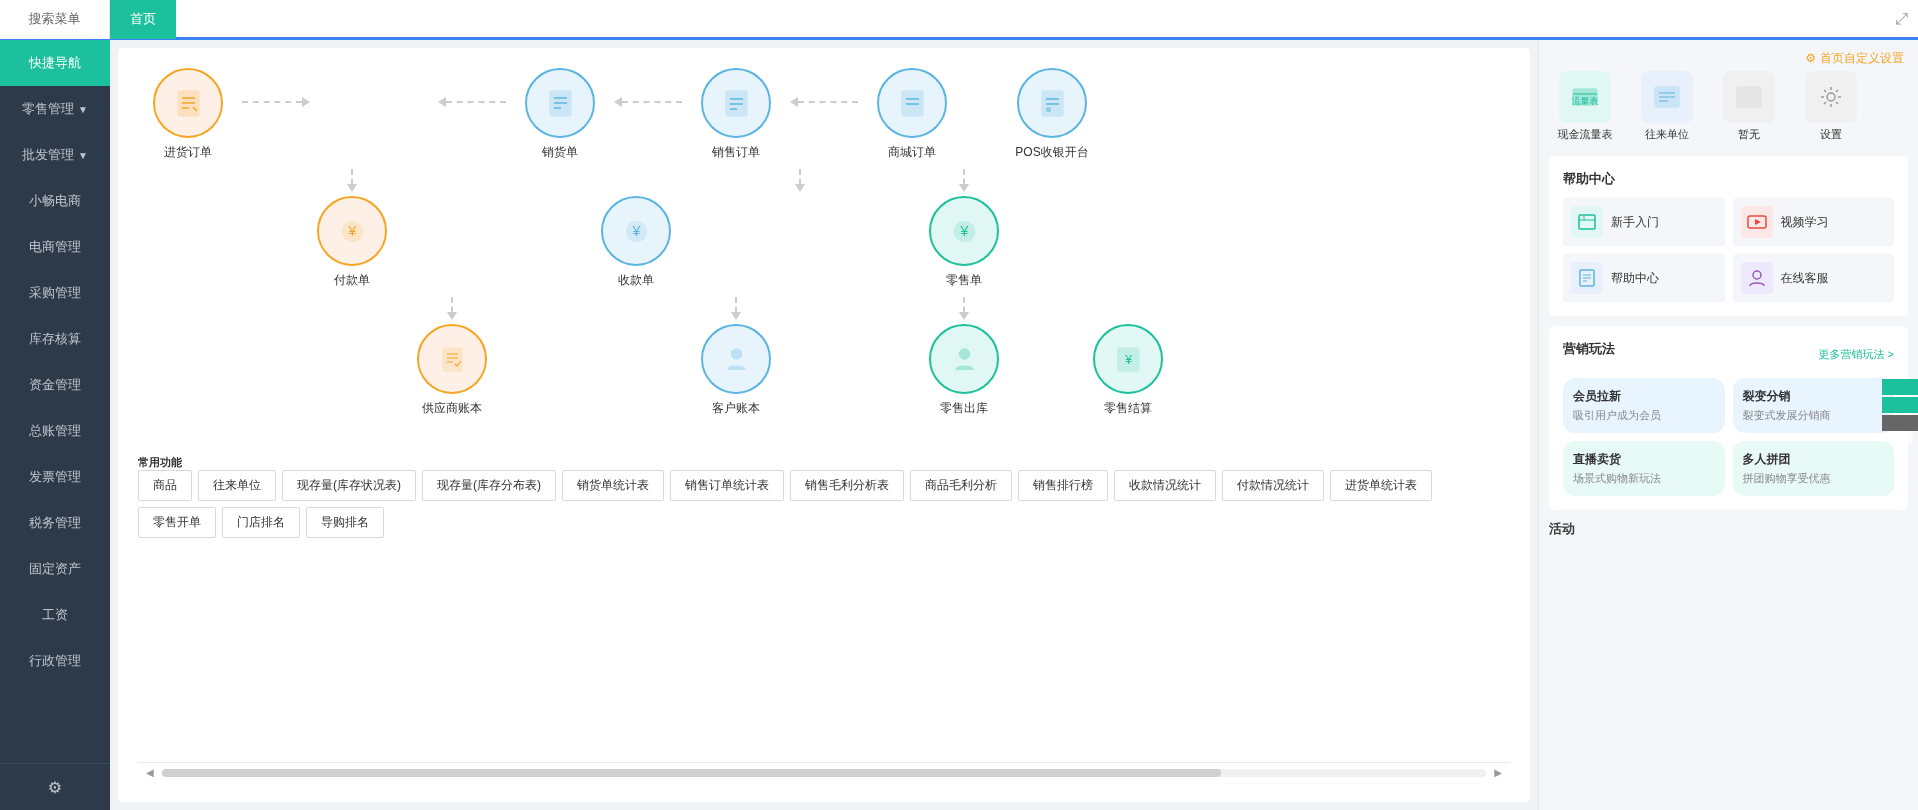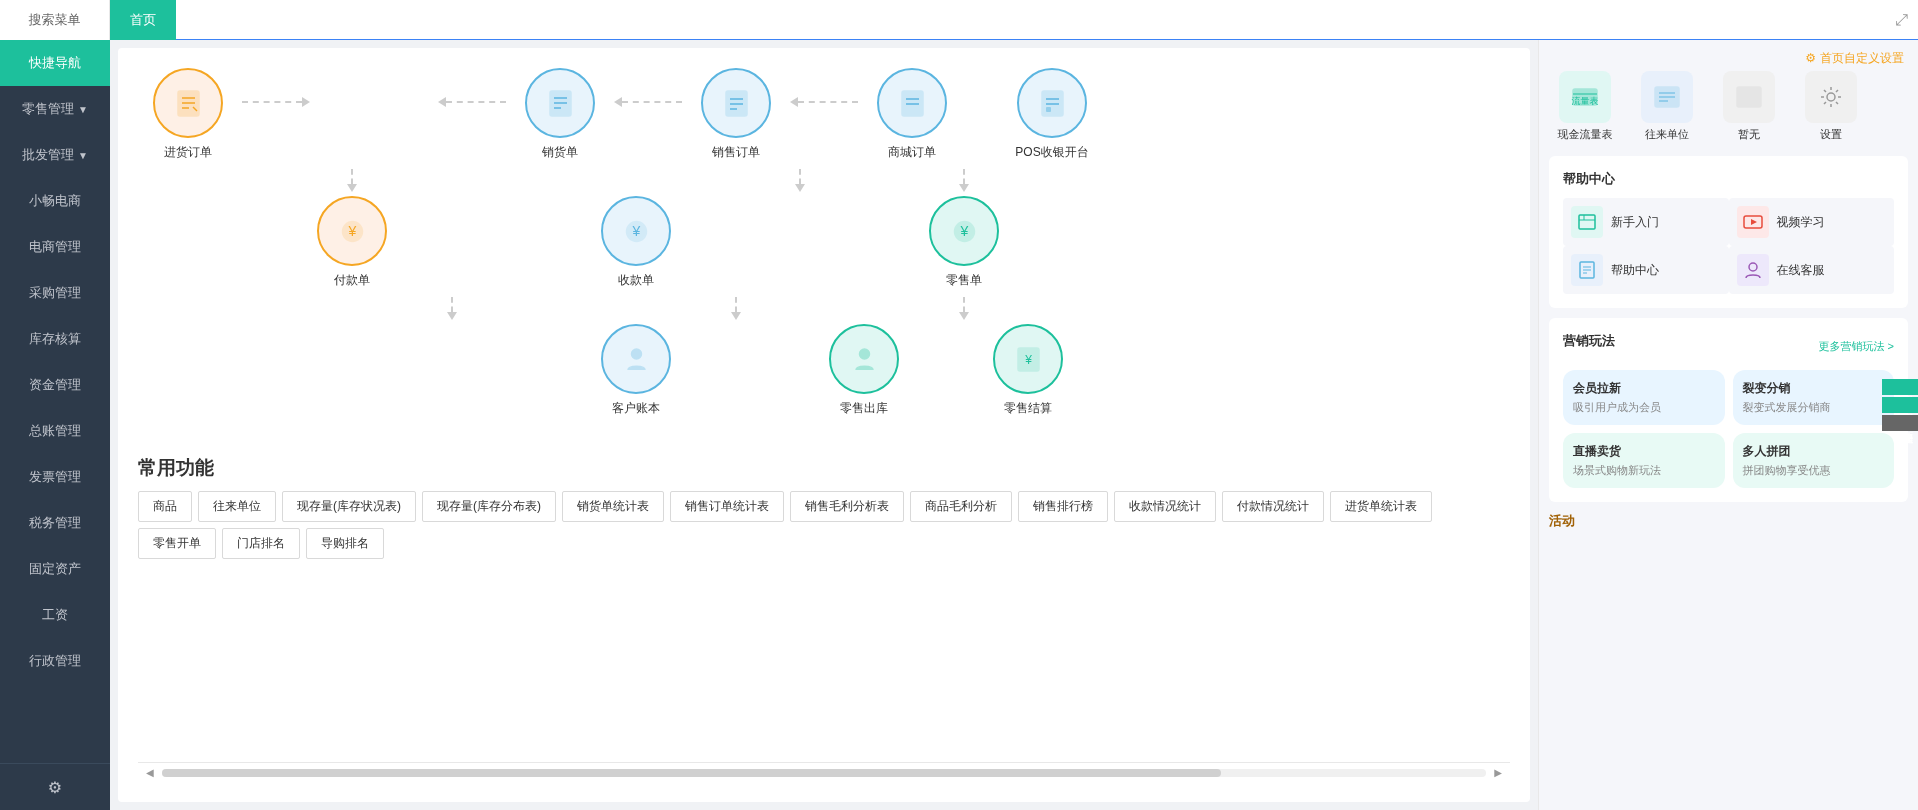--- a/index.html
+++ b/index.html
@@ -1,19 +1,19 @@
 <!DOCTYPE html>
 <html><head>
   <meta charset="utf-8">
   <style>
     * { margin: 0; padding: 0; box-sizing: border-box; }
     body { font-family: 'Microsoft YaHei', Arial, sans-serif; background: #f0f2f5; width: 1918px; height: 810px; overflow: hidden; display: flex; flex-direction: column; }
 
     
-    .top-bar { height: 40px; background: #fff; display: flex; align-items: center; border-bottom: 1px solid #3b82f6; }
+    .top-bar { height: 40px; background: #fff; display: flex; align-items: center; border-bottom: 3px solid #3b82f6; }
     .search-menu { width: 110px; background: #fff; height: 40px; display: flex; align-items: center; justify-content: center; color: #666; font-size: 13px; border-right: 1px solid #e8e8e8; cursor: pointer; }
     .tab-home { background: #1dc09c; color: #fff; padding: 12px 20px; height: 40px; display: flex; align-items: center; font-size: 13px; cursor: pointer; }
     .top-right { margin-left: auto; padding-right: 10px; }
     .fullscreen-icon { color: #999; font-size: 16px; cursor: pointer; }
 
     
     .main-layout { display: flex; flex: 1; overflow: hidden; }
 
     
     .sidebar { width: 110px; background: #2d3a4a; display: flex; flex-direction: column; overflow-y: auto; }
@@ -49,21 +49,21 @@
     .flow-arrow-h.left .arrowhead { border-left: none; border-right: 8px solid #ccc; }
     .flow-arrow-down-inner { display: flex; flex-direction: column; align-items: center; }
     .flow-arrow-down-inner .vline { width: 1px; height: 15px; border-left: 2px dashed #ccc; }
     .flow-arrow-down-inner .arrowhead-down { width: 0; height: 0; border-left: 5px solid transparent; border-right: 5px solid transparent; border-top: 8px solid #ccc; }
 
     
     .icon-svg { width: 35px; height: 35px; }
 
     
     .common-func { margin-top: 10px; }
-    .common-func-title { font-size: 19px; color: #333; margin-bottom: 10px; font-weight: bold; }
+    .common-func-title { font-size: 11px; color: #333; font-weight: bold; }
     .func-buttons { display: flex; flex-wrap: wrap; gap: 6px; }
     .func-btn { padding: 6px 14px; border: 1px solid #d9d9d9; border-radius: 2px; background: #fff; font-size: 12px; color: #333; cursor: pointer; white-space: nowrap; }
 
     
     .scroll-bar-area { height: 20px; border-top: 1px solid #e8e8e8; display: flex; align-items: center; padding: 0 4px; }
     .scroll-arrow { cursor: pointer; color: #999; font-size: 10px; padding: 0 4px; }
     .scroll-track { flex: 1; height: 8px; background: #f0f0f0; border-radius: 4px; margin: 0 4px; }
     .scroll-thumb { width: 80%; height: 8px; background: #d0d0d0; border-radius: 4px; }
 
     
@@ -78,21 +78,21 @@
     .quick-icon-item { display: flex; flex-direction: column; align-items: center; width: 72px; }
     .quick-icon-box { width: 52px; height: 52px; border-radius: 8px; display: flex; align-items: center; justify-content: center; margin-bottom: 4px; }
     .quick-icon-box.teal-bg { background: #e0f7f3; }
     .quick-icon-box.blue-bg { background: #e8f0fb; }
     .quick-icon-box.gray-bg { background: #f0f0f0; }
     .quick-icon-label { font-size: 11px; color: #333; text-align: center; }
 
     
     .section-card { background: #fff; border-radius: 6px; padding: 14px; margin-bottom: 10px; }
     .section-title { font-size: 13px; font-weight: bold; color: #333; margin-bottom: 10px; }
-    .help-grid { display: grid; grid-template-columns: 1fr 1fr; gap: 0; }
+    .help-grid { display: grid; grid-template-columns: 1fr 1fr; gap: 8px; }
     .help-item { display: flex; align-items: center; gap: 8px; padding: 8px; background: #f5f6fa; border-radius: 4px; cursor: pointer; }
     .help-icon-box { width: 32px; height: 32px; border-radius: 4px; display: flex; align-items: center; justify-content: center; }
     .help-icon-box.teal { background: #e0f7f3; }
     .help-icon-box.red { background: #fde8e8; }
     .help-icon-box.blue { background: #e8f0fb; }
     .help-icon-box.purple { background: #ede8fb; }
     .help-item-label { font-size: 12px; color: #333; }
 
     
     .marketing-header { display: flex; justify-content: space-between; align-items: center; margin-bottom: 10px; }
@@ -103,21 +103,21 @@
     .marketing-card.light-teal { background: #e8faf5; }
     .marketing-card-title { font-size: 12px; font-weight: bold; color: #333; margin-bottom: 3px; }
     .marketing-card-desc { font-size: 11px; color: #888; }
 
     
     .float-buttons { position: fixed; right: 0; top: 50%; transform: translateY(-50%); display: flex; flex-direction: column; gap: 2px; z-index: 100; }
     .float-btn { width: 36px; background: #1dc09c; color: #fff; font-size: 11px; padding: 8px 4px; text-align: center; cursor: pointer; writing-mode: vertical-rl; line-height: 1.2; }
     .float-btn.gray { background: #666; }
 
     
-    .activity-title { font-size: 13px; font-weight: bold; color: #a16207; margin-bottom: 8px; }
+    .activity-title { font-size: 13px; font-weight: bold; color: #404040; margin-bottom: 8px; }
   </style>
 </head>
 <body>
 
 <div class="top-bar">
   <div class="search-menu">搜索菜单</div>
   <div class="tab-home">首页</div>
   <div class="top-right">
     <span class="fullscreen-icon">⤢</span>
   </div>
@@ -335,20 +335,32 @@
             <div style="width:100px; display:flex; justify-content:center;">
               <div class="flow-arrow-down-inner">
                 <div class="vline"></div>
                 <div class="arrowhead-down"></div>
               </div>
             </div>
           </div>
 
           <div class="flow-row" style="margin-top:4px;">
             <div style="width:264px;"></div>
+            <div class="flow-node">
+              <div class="flow-circle orange">
+                <svg class="icon-svg" viewBox="0 0 35 35" fill="none">
+                  <rect x="8" y="6" width="19" height="23" rx="2" fill="#f5a623" opacity="0.15" stroke="#f5a623" stroke-width="1.5"></rect>
+                  <line x1="12" y1="12" x2="23" y2="12" stroke="#f5a623" stroke-width="1"></line>
+                  <line x1="12" y1="16" x2="23" y2="16" stroke="#f5a623" stroke-width="1"></line>
+                  <line x1="12" y1="20" x2="18" y2="20" stroke="#f5a623" stroke-width="1"></line>
+                  <path d="M20 22 l2 2 4-5" stroke="#f5a623" stroke-width="1.2" fill="none"></path>
+                </svg>
+              </div>
+              <span class="flow-label">供应商账本</span>
+            </div>
             <div style="width:184px;"></div>
             <div class="flow-node">
               <div class="flow-circle blue">
                 <svg class="icon-svg" viewBox="0 0 35 35" fill="none">
                   <circle cx="17.5" cy="12" r="5" fill="#5bb5e0" opacity="0.3" stroke="#5bb5e0" stroke-width="1.5"></circle>
                   <path d="M9 28 c0-5 17-5 17 0" fill="#5bb5e0" opacity="0.3" stroke="#5bb5e0" stroke-width="1.5"></path>
                 </svg>
               </div>
               <span class="flow-label">客户账本</span>
             </div>

